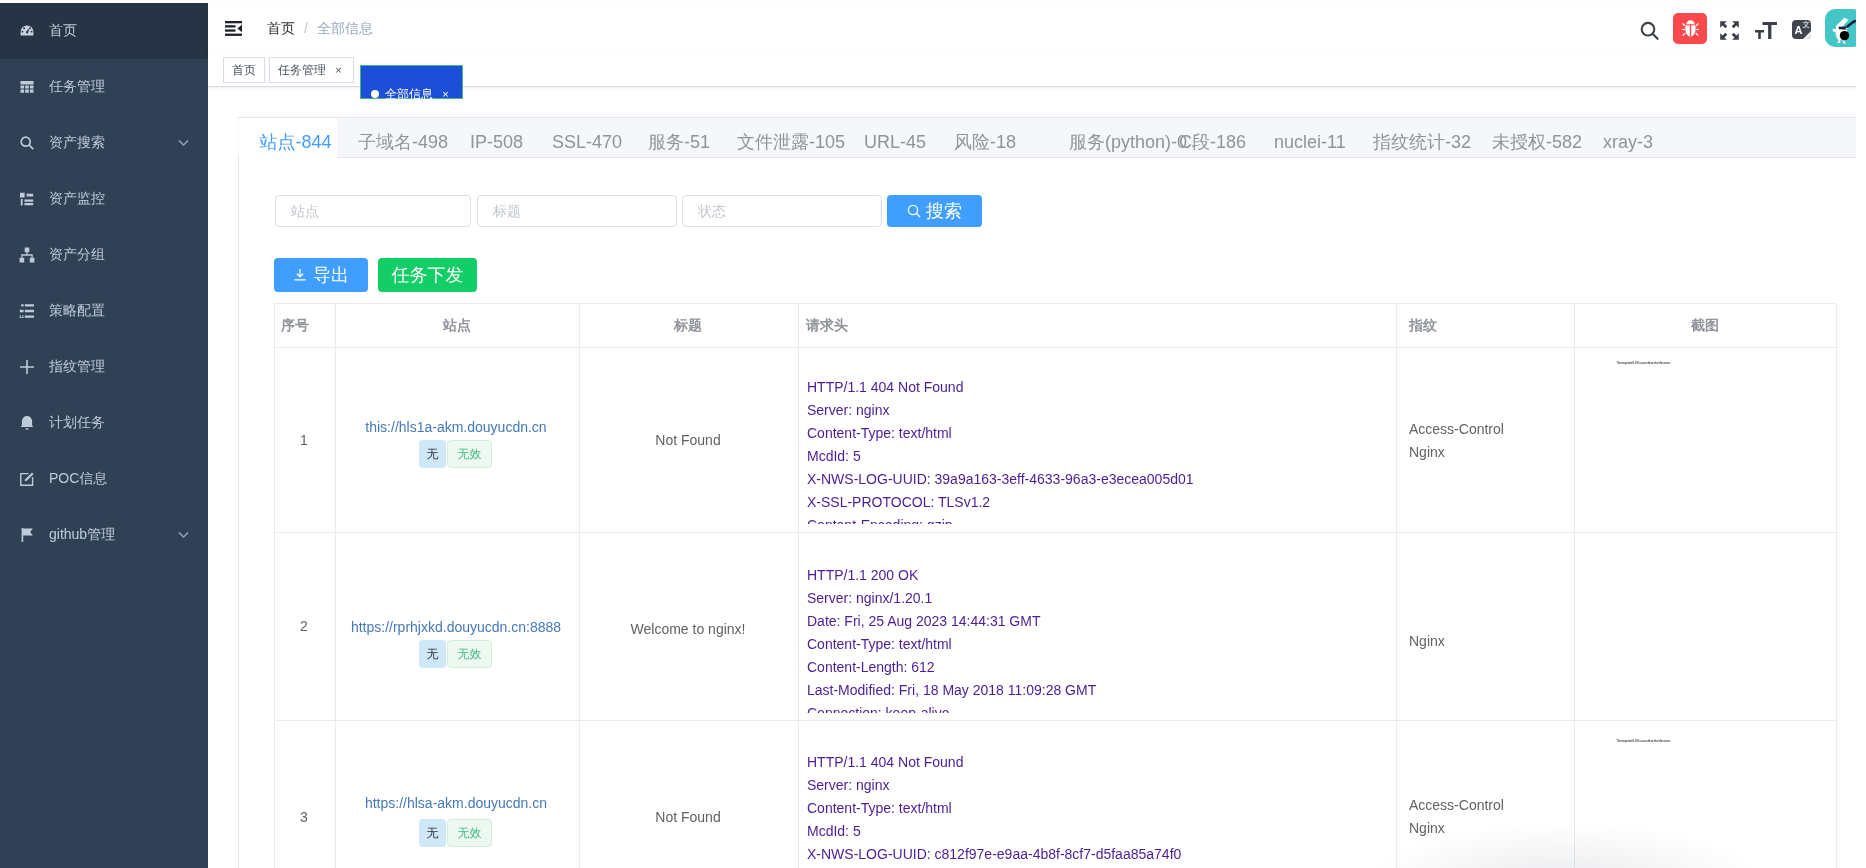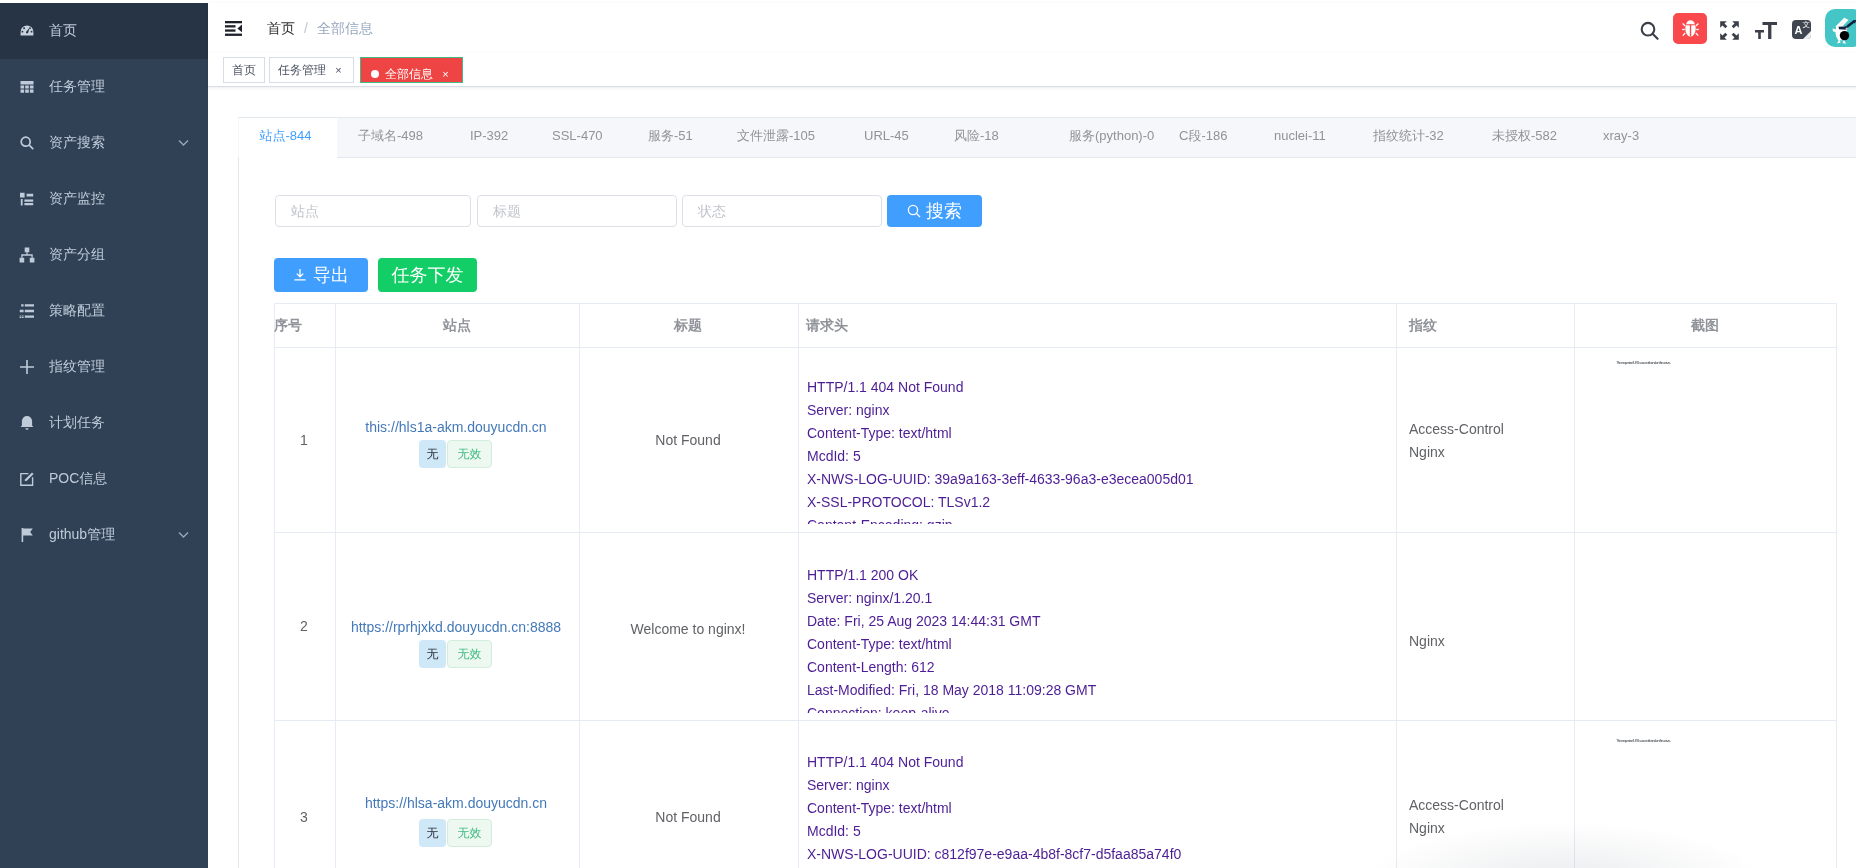--- a/index.html
+++ b/index.html
@@ -21,29 +21,29 @@
 .hamb { position:absolute; left:17px; top:18px; }
 .bc { position:absolute; left:59px; top:0; height:50px; line-height:50px; font-size:14px; }
 .bc .b1 { color:#303133; }
 .bc .sep { color:#c0c4cc; margin:0 9px; font-weight:normal; }
 .bc .b2 { color:#97a8be; }
 
 
 .tagsbar { position:absolute; left:208px; top:53px; width:1658px; height:34px; background:#fff; border-bottom:1px solid #d8dce5; box-shadow:0 1px 3px 0 rgba(0,0,0,.08); }
 .tag { position:absolute; top:4px; height:26px; line-height:24px; border:1px solid #d8dce5; background:#fff; color:#495060; font-size:12px; padding:0 8px; white-space:nowrap; }
 .tag .x { display:inline-block; margin-left:2px; width:14px; text-align:center; font-size:11px; color:#495060; vertical-align:0; }
-.tag.active { background:#ef4444; color:#fff; border-color:#42b983; padding:4px 10px; }
+.tag.active { background:#1d4ed8; color:#fff; border-color:#42b983; padding:16px 10px;margin-top:8px; }
 .tag.active .x { color:#fff; }
 .tag .dot { display:inline-block; width:8px; height:8px; background:#fff; border-radius:50%; margin-right:6px; vertical-align:0.5px; }
 
 
 .card { position:absolute; left:238px; top:117px; width:1622px; height:751px; border:1px solid #e3e7ee; border-bottom:none; background:#fff; }
 .tabhead { position:absolute; left:238px; top:118px; width:1621px; height:40px; background:#f5f7fa; border-bottom:1px solid #e4e7ed; }
 .tabactive { position:absolute; left:239px; top:118px; width:98px; height:41px; background:#fff; }
-.tablabel { position:absolute; top:116px; height:40px; line-height:40px; font-size:13px; color:#909399; white-space:nowrap; }
+.tablabel { position:absolute; top:122px; height:40px; line-height:40px; font-size:18px; color:#909399; white-space:nowrap; }
 .tablabel.on { color:#409eff; }
 
 
 .inp { position:absolute; top:195px; height:32px; border:1px solid #dcdfe6; border-radius:4px; background:#fff; line-height:30px; padding-left:15px; font-size:14px; color:#c0c4cc; }
 .btn { position:absolute; border-radius:4px; color:#fff; font-size:18px; display:flex; align-items:center; justify-content:center; white-space:nowrap; }
 
 
 .tline { position:absolute; background:#e7ebf3; }
 .th { position:absolute; font-size:14px; font-weight:bold; color:#909399; white-space:nowrap; }
 .td { position:absolute; font-size:14px; color:#606266; white-space:nowrap; }
@@ -208,21 +208,21 @@
     <div class="tag" style="left:61px;">任务管理 <span class="x">×</span></div>
     <div class="tag active" style="left:152px;"><span class="dot"></span>全部信息 <span class="x">×</span></div>
   </div>
 
   <div class="card"></div>
   <div class="tabhead"></div>
   <div class="tabactive"></div>
   <div id="tabs">
     <div class="tablabel on" style="left:259.4px;">站点-844</div>
     <div class="tablabel" style="left:358px;">子域名-498</div>
-    <div class="tablabel" style="left:470px;">IP-392</div>
+    <div class="tablabel" style="left:470px;">IP-508</div>
     <div class="tablabel" style="left:552px;">SSL-470</div>
     <div class="tablabel" style="left:648px;">服务-51</div>
     <div class="tablabel" style="left:737px;">文件泄露-105</div>
     <div class="tablabel" style="left:864px;">URL-45</div>
     <div class="tablabel" style="left:954px;">风险-18</div>
     <div class="tablabel" style="left:1045px;margin-left:24px;">服务(python)-0</div>
     <div class="tablabel" style="left:1179px;">C段-186</div>
     <div class="tablabel" style="left:1274px;">nuclei-11</div>
     <div class="tablabel" style="left:1373px;">指纹统计-32</div>
     <div class="tablabel" style="left:1492px;">未授权-582</div>
@@ -254,21 +254,21 @@
     <div class="tline" style="left:335px;top:303px;width:1px;height:565px;"></div>
     <div class="tline" style="left:579px;top:303px;width:1px;height:565px;"></div>
     <div class="tline" style="left:798px;top:303px;width:1px;height:565px;"></div>
     <div class="tline" style="left:1396px;top:303px;width:1px;height:565px;"></div>
     <div class="tline" style="left:1574px;top:303px;width:1px;height:565px;"></div>
     <div class="tline" style="left:1836px;top:303px;width:1px;height:565px;"></div>
     <div class="tline" style="left:274px;top:303px;width:1563px;height:1px;"></div>
     <div class="tline" style="left:274px;top:347px;width:1563px;height:1px;"></div>
     <div class="tline" style="left:274px;top:532px;width:1563px;height:1px;"></div>
     <div class="tline" style="left:274px;top:720px;width:1563px;height:1px;"></div>
-    <div class="th" style="left:288px;top:317px;transform:translateX(-50%);">序号</div>
+    <div class="th" style="left:295px;top:317px;transform:translateX(-50%);">序号</div>
     <div class="th" style="left:457px;top:317px;transform:translateX(-50%);">站点</div>
     <div class="th" style="left:688px;top:317px;transform:translateX(-50%);">标题</div>
     <div class="th" style="left:806px;top:317px;">请求头</div>
     <div class="th" style="left:1409px;top:317px;">指纹</div>
     <div class="th" style="left:1705px;top:317px;transform:translateX(-50%);text-align:right;">截图</div>
     <div class="td" style="left:304px;top:432px;line-height:16px;transform:translateX(-50%);">1</div>
     <div class="link" style="left:456px;top:419px;line-height:16px;transform:translateX(-50%);">this://hls1a-akm.douyucdn.cn</div>
     <div class="rtag blue" style="left:419px;top:440px;width:27px;">无</div>
     <div class="rtag green" style="left:447px;top:440px;width:45px;">无效</div>
     <div class="td" style="left:688px;top:432px;line-height:16px;transform:translateX(-50%);">Not Found</div>

